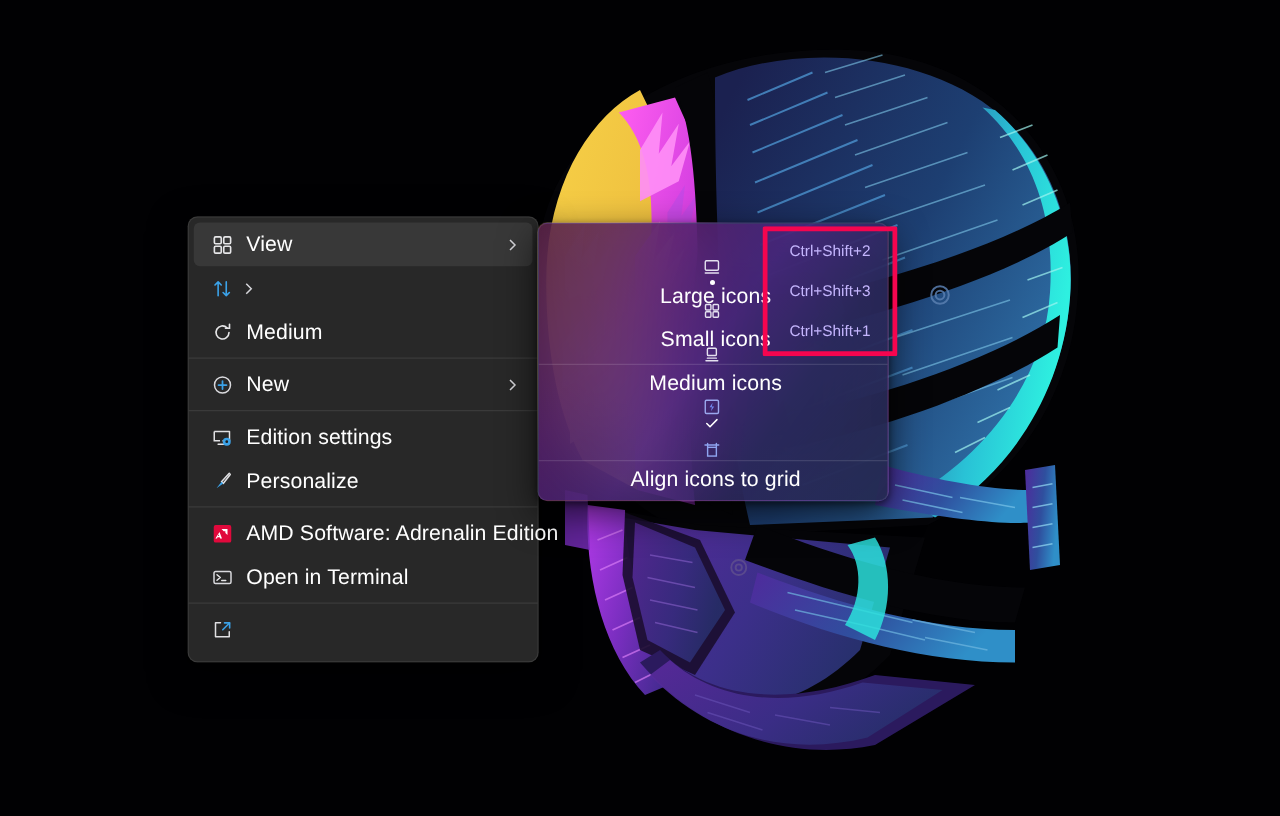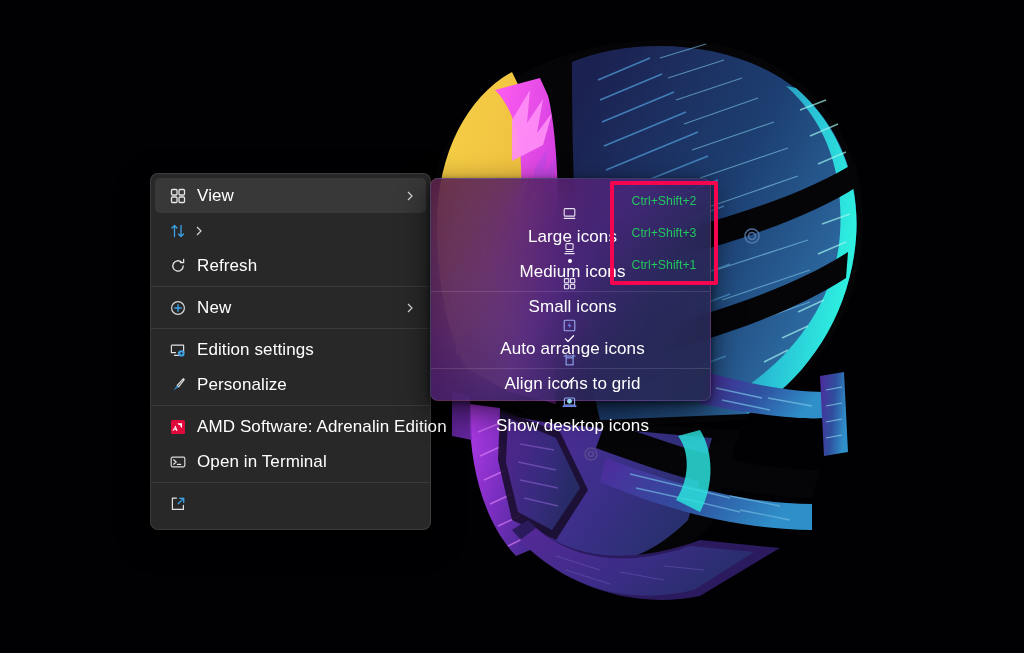--- a/index.html
+++ b/index.html
@@ -150,21 +150,21 @@
     top: 185px;
     width: 100px;
     height: 96px;
     display: flex;
     flex-direction: column;
     justify-content: space-around;
     align-items: center;
     pointer-events: none;
   }
   .accel-stack .accel-text {
-    color: #22c55e;
+    color: #c4b5fd;
     font-size: 12.3px;
     white-space: nowrap;
   }
 </style>
 </head>
 <body>
 
 <div id="desktop">
 
   <div id="wallpaper">
@@ -366,21 +366,21 @@
       </span>
     </div>
 
     <div class="menu-row">
       <span class="row-icon">
         <svg width="18" height="18" viewBox="0 0 18 18" fill="none" stroke="#e6e6e8" stroke-width="1.3" stroke-linecap="round">
           <path d="M14.2 9 A5.2 5.2 0 1 1 12.6 5.2"></path>
           <path d="M14.6 2.4 L14.6 5.6 L11.4 5.6"></path>
         </svg>
       </span>
-      <span class="row-label">Refresh</span>
+      <span class="row-label">Medium</span>
     </div>
 
     <div class="separator"></div>
 
     <div class="menu-row">
       <span class="row-icon">
         <svg width="18" height="18" viewBox="0 0 18 18" fill="none">
           <circle cx="9" cy="9" r="6.4" stroke="#d9d9dd" stroke-width="1.2"></circle>
           <path d="M9 5.8 L9 12.2 M5.8 9 L12.2 9" stroke="#3ba2e8" stroke-width="1.4" stroke-linecap="round"></path>
         </svg>
@@ -462,91 +462,75 @@
       <span class="row-icon">
         <svg width="17" height="17" viewBox="0 0 18 18" fill="none" stroke="#e4e0ef" stroke-width="1.2" stroke-linejoin="round">
           <rect x="3.4" y="3.8" width="11.2" height="8" rx="1"></rect>
           <path d="M3.4 14.2 h11.2" stroke-linecap="round"></path>
         </svg>
       </span>
       <span class="row-label">Large icons</span>
     </div>
 
     <div class="menu-row">
-      <span class="row-bullet"></span>
-      <span class="row-icon">
-        <svg width="17" height="17" viewBox="0 0 18 18" fill="none" stroke="#e4e0ef" stroke-width="1.2" stroke-linejoin="round">
-          <rect x="5.2" y="3.8" width="7.6" height="6.2" rx="1"></rect>
-          <path d="M5.2 12.2 h7.6 M4 14.4 h10" stroke-linecap="round"></path>
-        </svg>
-      </span>
-      <span class="row-label">Medium icons</span>
-    </div>
-
-    <div class="menu-row">
       <span class="row-bullet">
         <span class="dot"></span>
       </span>
       <span class="row-icon">
         <svg width="17" height="17" viewBox="0 0 18 18" fill="none" stroke="#e4e0ef" stroke-width="1.2">
           <rect x="3.6" y="3.8" width="4.6" height="4.6" rx="0.8"></rect>
           <rect x="10" y="3.8" width="4.6" height="4.6" rx="0.8"></rect>
           <rect x="3.6" y="10" width="4.6" height="4.6" rx="0.8"></rect>
           <rect x="10" y="10" width="4.6" height="4.6" rx="0.8"></rect>
         </svg>
       </span>
       <span class="row-label">Small icons</span>
     </div>
 
+    <div class="menu-row">
+      <span class="row-bullet"></span>
+      <span class="row-icon">
+        <svg width="17" height="17" viewBox="0 0 18 18" fill="none" stroke="#e4e0ef" stroke-width="1.2" stroke-linejoin="round">
+          <rect x="5.2" y="3.8" width="7.6" height="6.2" rx="1"></rect>
+          <path d="M5.2 12.2 h7.6 M4 14.4 h10" stroke-linecap="round"></path>
+        </svg>
+      </span>
+      <span class="row-label">Medium icons</span>
+    </div>
+
     <div class="separator"></div>
 
     <div class="menu-row">
       <span class="row-bullet"></span>
       <span class="row-icon">
         <svg width="17" height="17" viewBox="0 0 18 18" fill="none">
           <rect x="3.4" y="3.4" width="11.2" height="11.2" rx="1" stroke="#9aa8ee" stroke-width="1.2"></rect>
           <path d="M9.6 5.4 L7 9.4 L9 9.4 L8.2 12.8 L11 8.6 L9 8.6 Z" fill="#6f86ee"></path>
         </svg>
       </span>
-      <span class="row-label">Auto arrange icons</span>
     </div>
 
     <div class="menu-row">
       <span class="row-bullet">
         <svg width="13" height="13" viewBox="0 0 14 14" fill="none" stroke="#ffffff" stroke-width="1.3" stroke-linecap="round" stroke-linejoin="round">
           <path d="M2.6 7.4 L5.4 10.2 L11.4 4"></path>
         </svg>
       </span>
       <span class="row-icon">
         <svg width="17" height="17" viewBox="0 0 18 18" fill="none" stroke="#8fa4f0" stroke-width="1.2">
           <path d="M3.2 4.2 h11.6" stroke-linecap="round"></path>
           <rect x="5.4" y="6.2" width="7.4" height="7.4"></rect>
           <path d="M5.4 3 v2.4 M12.8 3 v2.4" stroke-linecap="round"></path>
         </svg>
       </span>
       <span class="row-label">Align icons to grid</span>
     </div>
 
     <div class="separator"></div>
 
-    <div class="menu-row">
-      <span class="row-bullet">
-        <svg width="13" height="13" viewBox="0 0 14 14" fill="none" stroke="#ffffff" stroke-width="1.3" stroke-linecap="round" stroke-linejoin="round">
-          <path d="M2.6 7.4 L5.4 10.2 L11.4 4"></path>
-        </svg>
-      </span>
-      <span class="row-icon">
-        <svg width="17" height="17" viewBox="0 0 18 18" fill="none">
-          <path d="M3.6 11.6 L3.6 5.2 a1 1 0 0 1 1 -1 h8.8 a1 1 0 0 1 1 1 l0 6.4 Z" stroke="#8fa4f0" stroke-width="1.2" stroke-linejoin="round"></path>
-          <path d="M2.2 11.8 h13.6 a0.8 0.8 0 0 1 -0.8 2 H3 a0.8 0.8 0 0 1 -0.8 -2 Z" fill="#6f86ee"></path>
-          <circle cx="9" cy="7.6" r="2.6" fill="#8fd9f5"></circle>
-        </svg>
-      </span>
-      <span class="row-label">Show desktop icons</span>
-    </div>
   </div>
 
   <div class="accel-stack">
     <span class="accel-text">Ctrl+Shift+2</span>
     <span class="accel-text">Ctrl+Shift+3</span>
     <span class="accel-text">Ctrl+Shift+1</span>
   </div>
 
   <div id="accel-highlight"></div>
 

